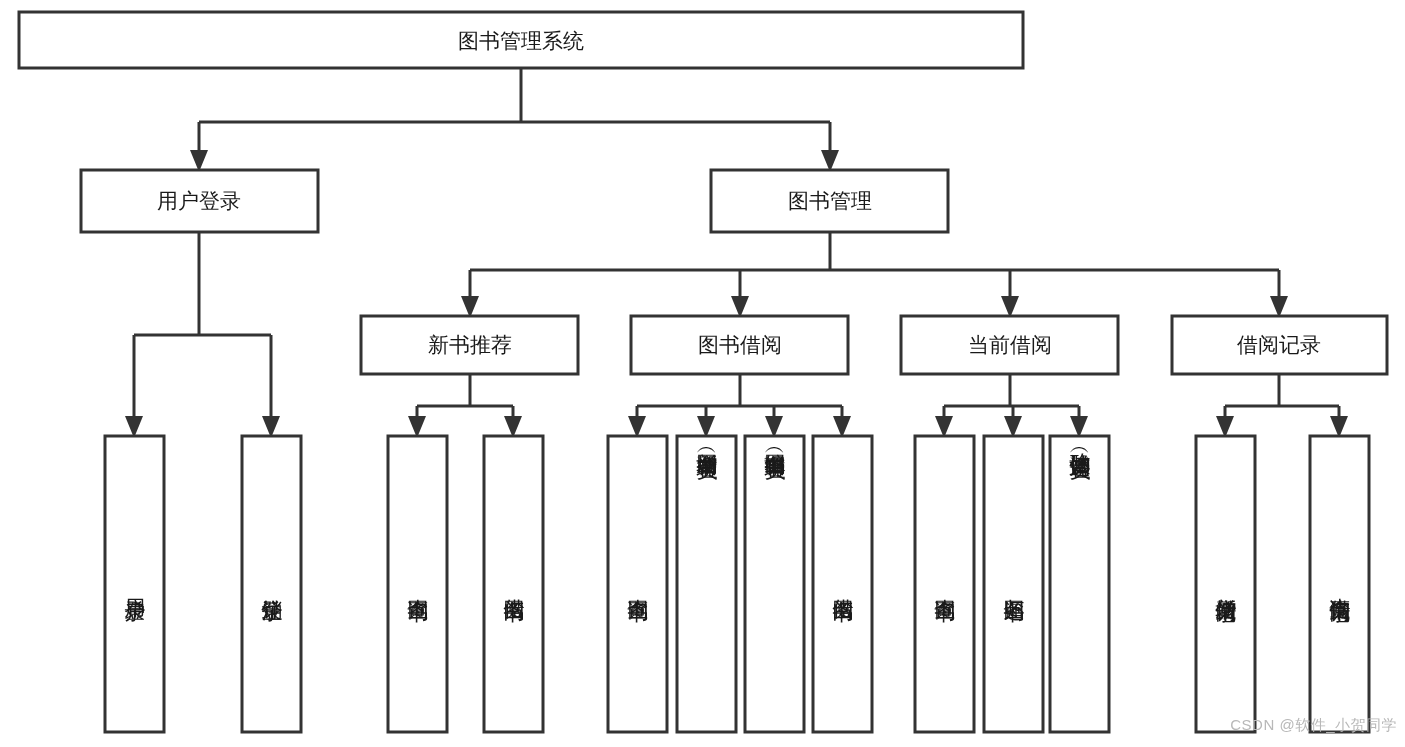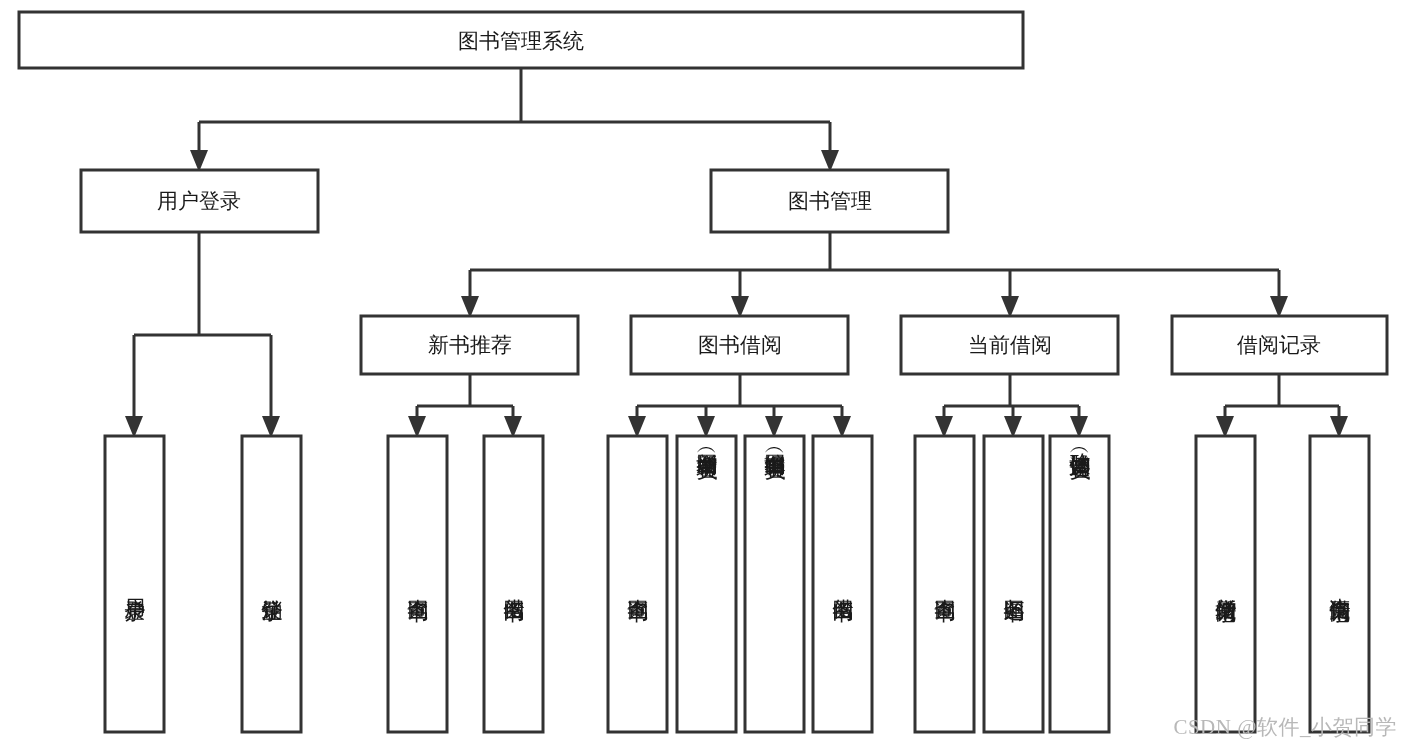--- a/index.html
+++ b/index.html
@@ -63,23 +63,23 @@
     font-family: "Liberation Sans", "DejaVu Sans", sans-serif;
     font-size: 21px;
     line-height: 1.18;
     color: #1a1a1a;
     letter-spacing: 1px;
     white-space: nowrap;
   }
   .watermark {
     position: absolute;
     right: 8px;
-    bottom: 6px;
-    font-family: Liberation Serif, serif;
-    font-size: 21px;
+    bottom: 12px;
+    font-family: Liberation Sans, sans-serif;
+    font-size: 15px;
     color: #b8b8b8;
     letter-spacing: 0.5px;
     white-space: nowrap;
   }
 </style>
 </head>
 <body>
 
 <div id="diagram-root">
 

